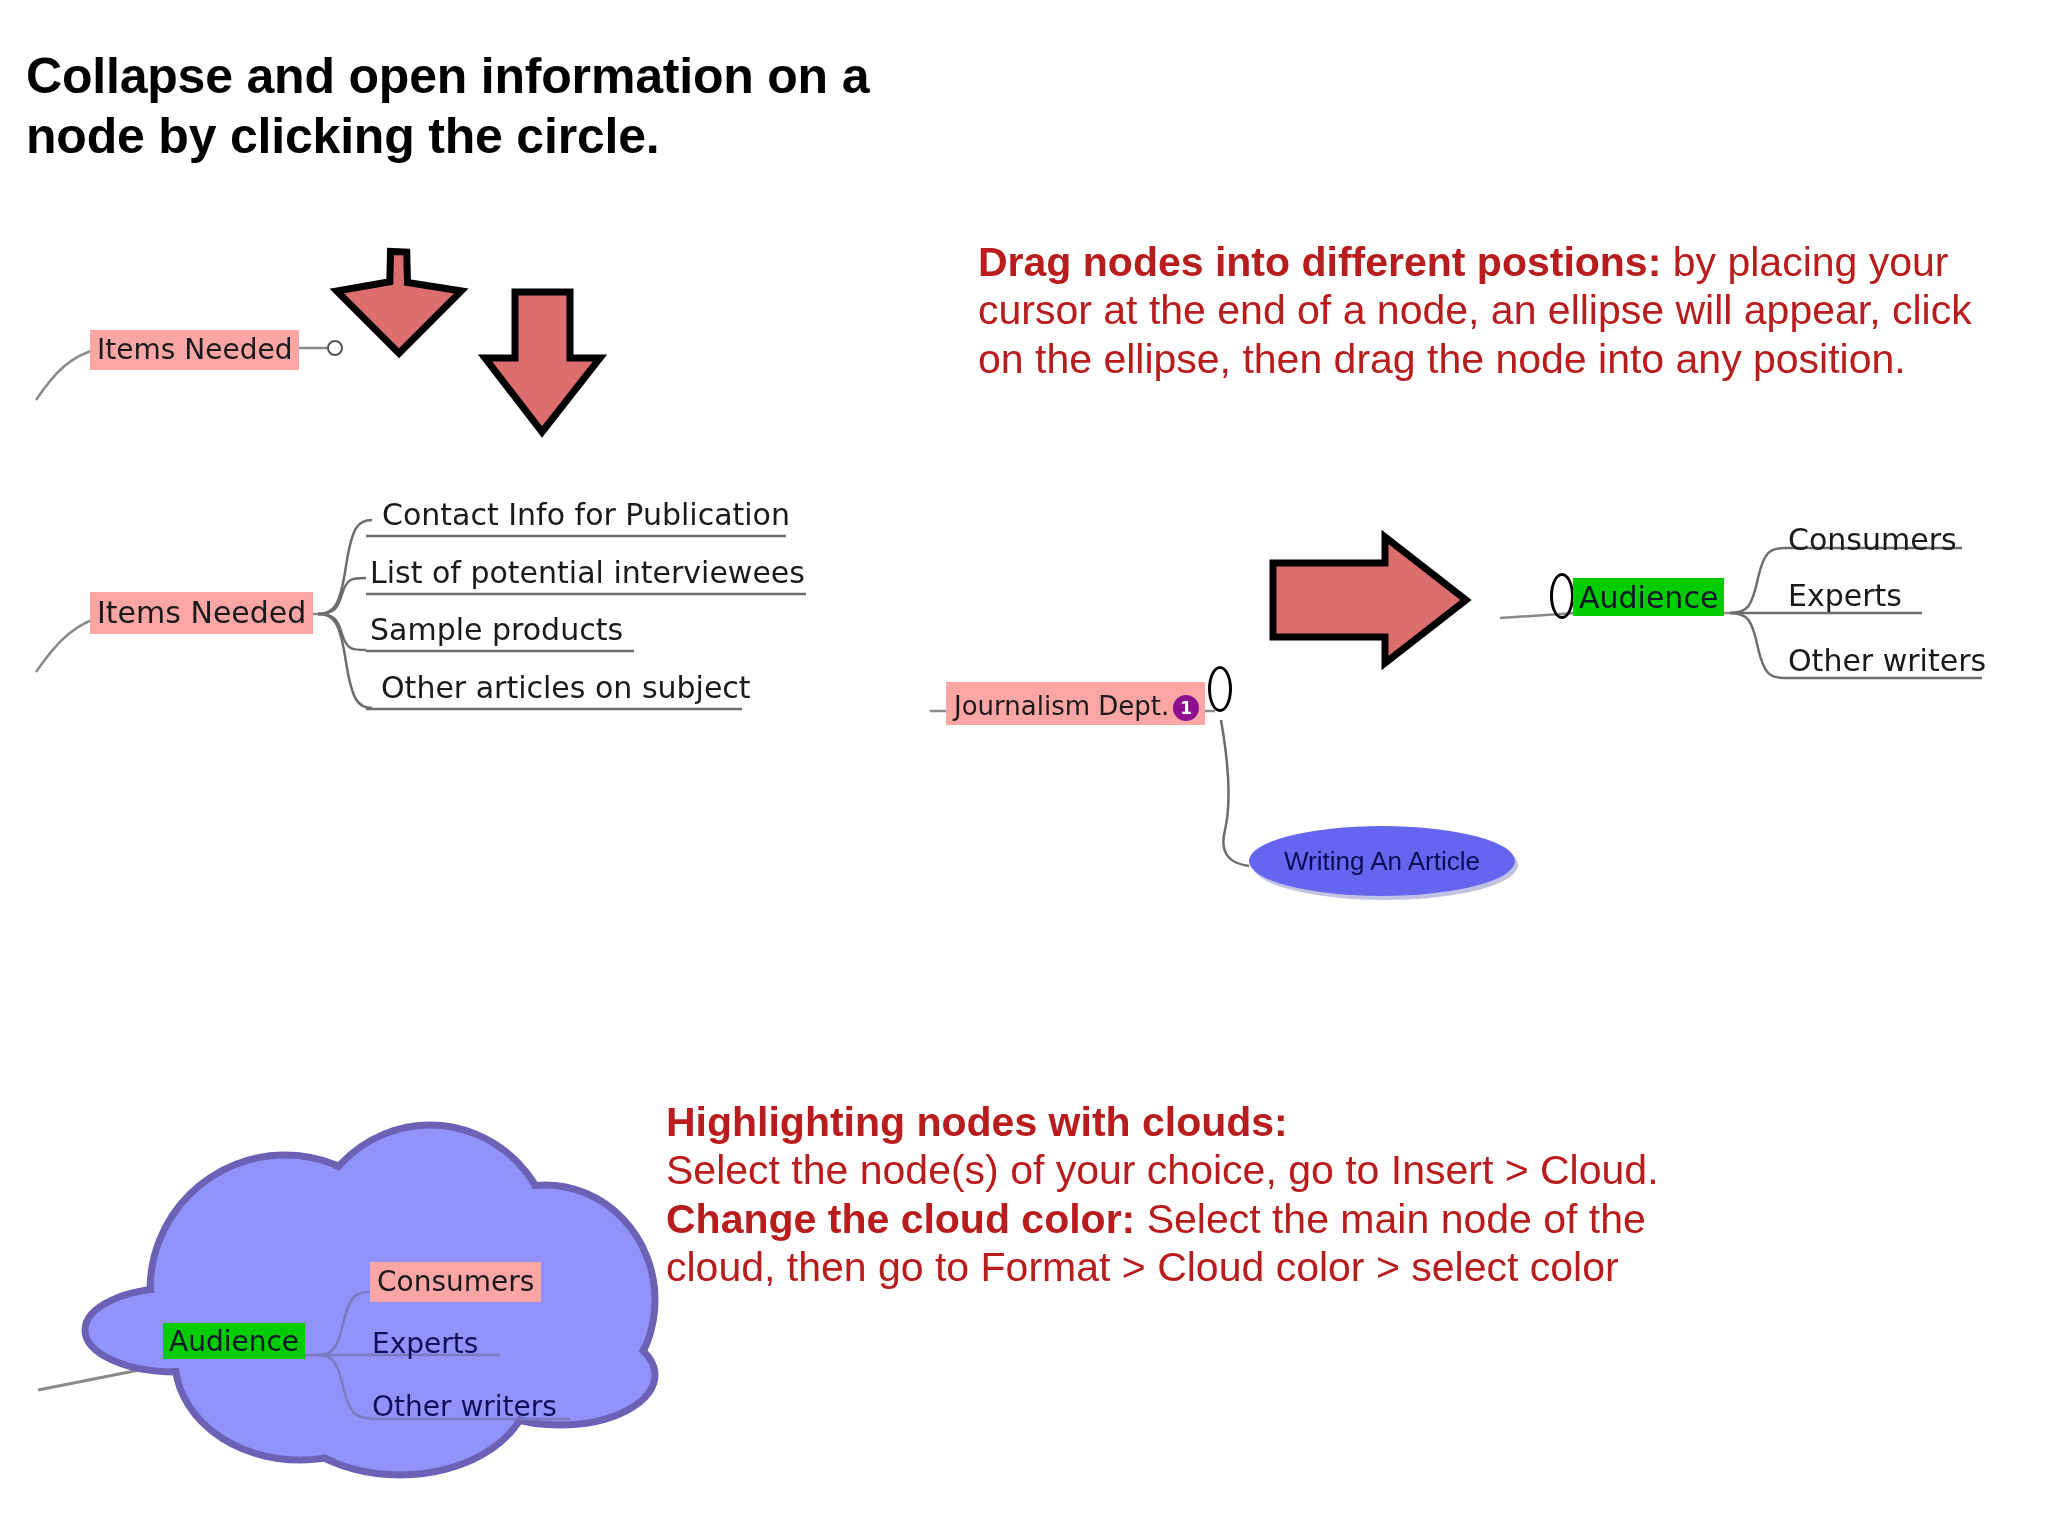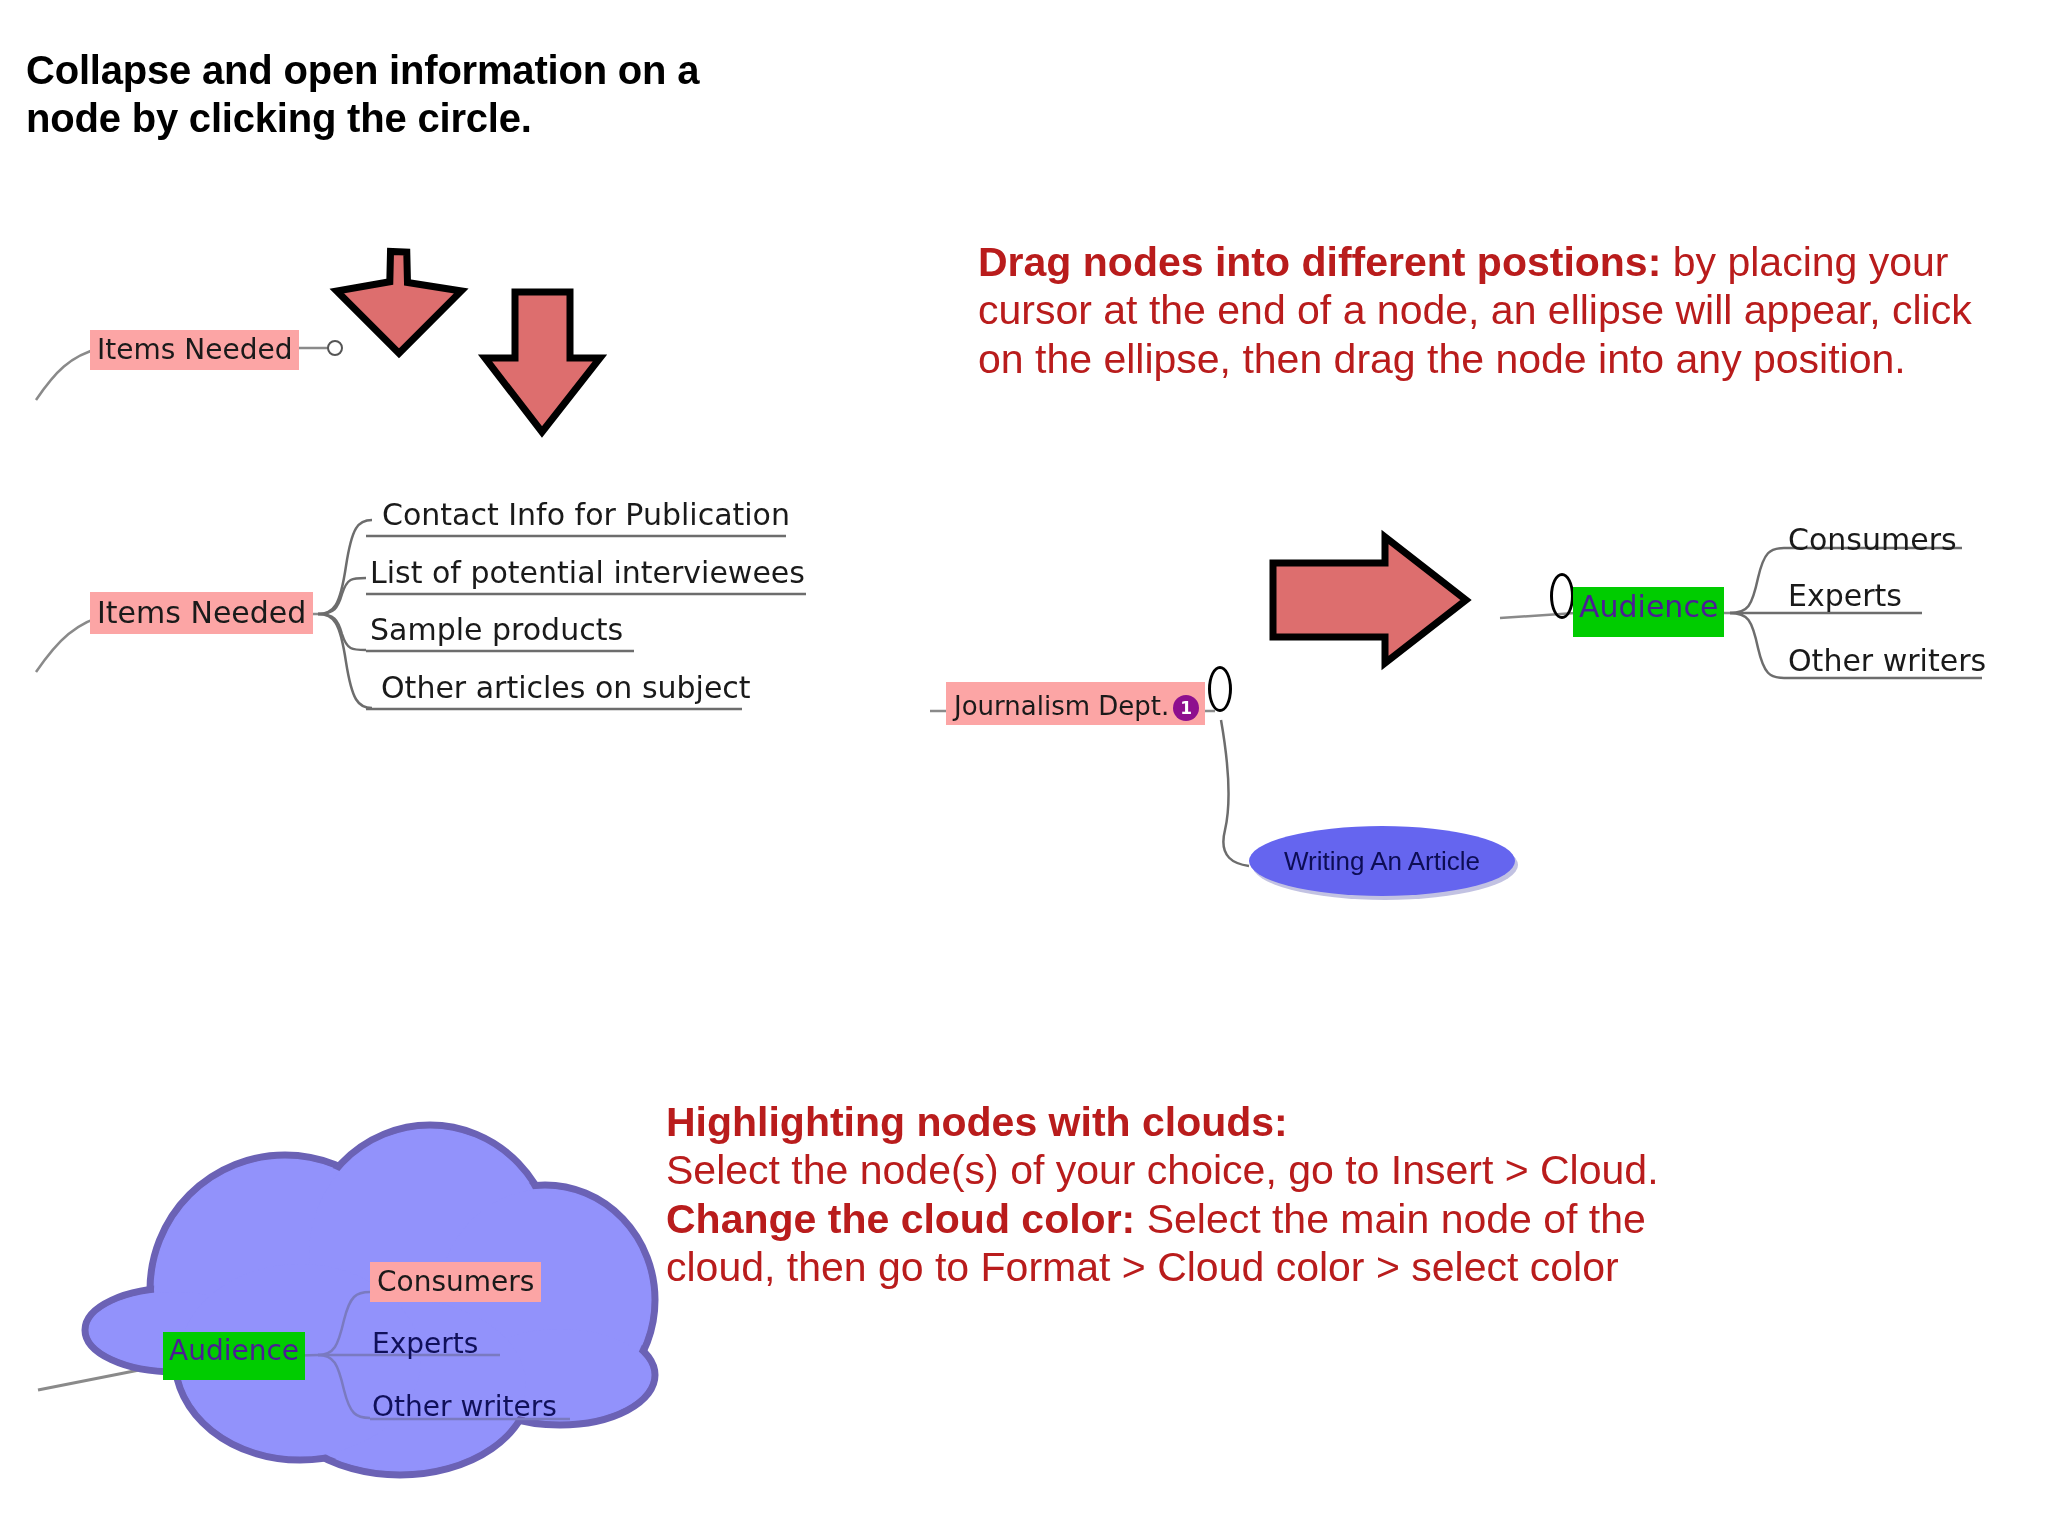--- a/index.html
+++ b/index.html
@@ -20,21 +20,21 @@
     position: absolute;
     font-family: "Liberation Sans", sans-serif;
     font-weight: bold;
     color: #000000;
     line-height: 1.20;
     letter-spacing: -0.2px;
   }
   #title-block {
     left: 26px;
     top: 46px;
-    font-size: 40px;
+    font-size: 50px;
     width: 1200px;
   }
   .body-text {
     position: absolute;
     font-family: "Liberation Sans", sans-serif;
     font-size: 41px;
     color: #b91c1c;
     line-height: 1.18;
   }
   .body-text b { font-weight: bold; }
@@ -63,24 +63,23 @@
     font-size: 28px;
     color: #1a1a1a;
   }
   .node-plain {
     font-size: 30px;
     color: #1a1a1a;
     padding: 0 2px;
   }
   .node-green {
     background: #00cc00;
-    padding: 2px 6px 13px 6px;
+    padding: 2px 6px 1px 6px;
     font-size: 30px;
-    color: #4c1d95;
-    margin-top: 9px;
+    color: #0f172a;
   }
 
   
   .svg-layer {
     position: absolute;
     left: 0;
     top: 0;
     width: 2048px;
     height: 1536px;
     pointer-events: none;

